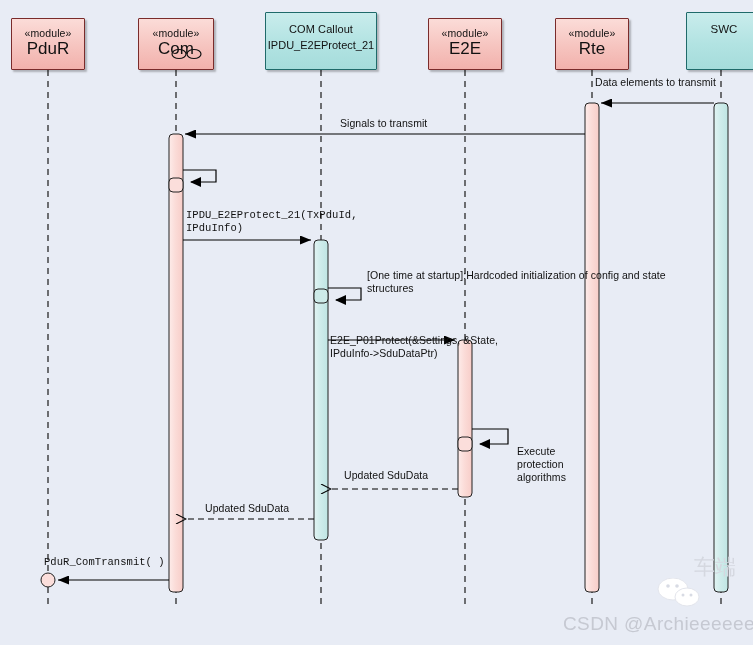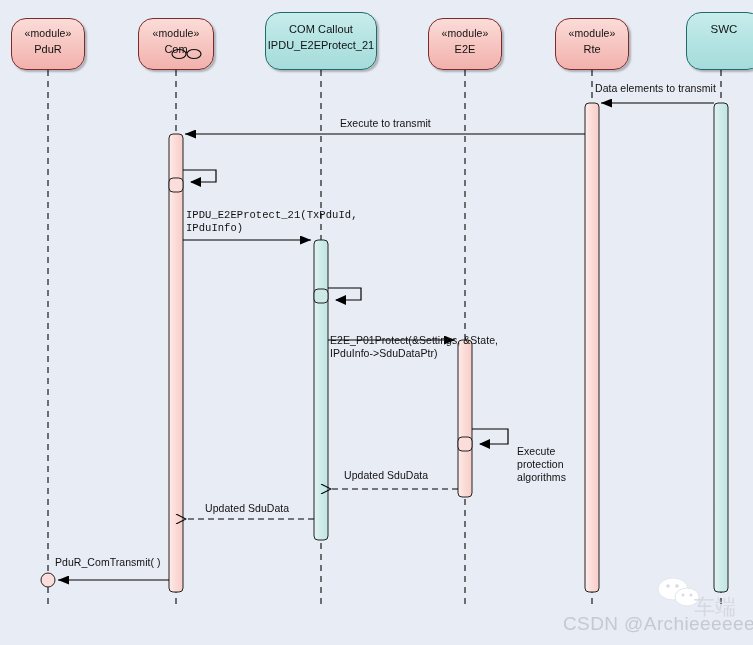--- a/index.html
+++ b/index.html
@@ -20,21 +20,21 @@
     left: 0;
     top: 0;
     width: 753px;
     height: 645px;
   }
   
   .lifeline-box {
     position: absolute;
     box-sizing: border-box;
     border: 1px solid #6b2020;
-    border-radius: 15px;
+    border-radius: 1px;
     text-align: center;
     font-size: 11px;
     color: #111111;
     line-height: 14px;
     padding-top: 7px;
     box-shadow: 2px 2px 2px rgba(0,0,0,0.25);
     overflow: hidden;
   }
   .lifeline-box.module {
     background: linear-gradient(to bottom, #fbdcd8 0%, #f6c4bf 55%, #f2b1ac 100%);
@@ -44,21 +44,21 @@
     background: linear-gradient(to bottom, #c9ecec 0%, #b2e3e2 55%, #a5dcdb 100%);
     border-color: #1f6a6a;
   }
   .stereotype {
     display: block;
     font-size: 10.5px;
     letter-spacing: 0.1px;
   }
   .boxname {
     display: block;
-    font-size: 11px;
+    font-size: 17px;
     margin-top: 2px;
   }
   .iface-icon {
     position: absolute;
     right: 10px;
     bottom: 6px;
   }
   
   .msg-label {
     position: absolute;
@@ -208,50 +208,52 @@
 
   <div class="lifeline-box module" style="left:555px; top:18px; width:74px; height:52px;">
     <span class="stereotype">«module»</span>
     <span class="boxname">Rte</span>
   </div>
 
   <div class="lifeline-box callout" style="left:686px; top:12px; width:76px; height:58px; padding-top:9px;">
     <span class="boxname" style="font-size:11.5px; margin-top:0;">SWC</span>
   </div>
 
-  <div class="msg-label" style="left:595px; top:82px;">Data elements to transmit</div>
-
-  <div class="msg-label" style="left:340px; top:117px;">Execute to transmit</div>
+  <div class="msg-label" style="left:595px; top:76px;">Data elements to transmit</div>
+
+  <div class="msg-label" style="left:340px; top:117px;">Signals to transmit</div>
 
 
   <div class="msg-label" style="left:186px; top:209px;font-family:Liberation Mono, monospace;">IPDU_E2EProtect_21(TxPduId,
 IPduInfo)</div>
 
+  <div class="msg-label" style="left:367px; top:269px;">[One time at startup]:Hardcoded initialization of config and state
+structures</div>
 
   <div class="msg-label" style="left:330px; top:309px;margin-top:25px;">E2E_P01Protect(&amp;Settings, &amp;State,
 IPduInfo-&gt;SduDataPtr)</div>
 
   <div class="msg-label" style="left:517px; top:413px;margin-top:32px;">Execute
 protection
 algorithms</div>
 
   <div class="msg-label" style="left:344px; top:469px;">Updated SduData</div>
 
   <div class="msg-label" style="left:205px; top:502px;">Updated SduData</div>
 
-  <div class="msg-label" style="left:55px; top:556px;">PduR_ComTransmit( )</div>
+  <div class="msg-label" style="left:44px; top:556px;font-family:Liberation Mono, monospace;">PduR_ComTransmit( )</div>
 
   <span class="wm-wechat" style="left:657px; top:578px;">
     <svg width="44" height="30" viewBox="0 0 44 30" xmlns="http://www.w3.org/2000/svg">
       <ellipse cx="16" cy="11" rx="15" ry="11" fill="#ffffff" stroke="#e3e5ec" stroke-width="1"></ellipse>
       <circle cx="11" cy="8" r="1.8" fill="#d8dbe4"></circle>
       <circle cx="20" cy="8" r="1.8" fill="#d8dbe4"></circle>
       <ellipse cx="30" cy="19" rx="12" ry="9" fill="#ffffff" stroke="#e3e5ec" stroke-width="1"></ellipse>
       <circle cx="26" cy="17" r="1.5" fill="#d8dbe4"></circle>
       <circle cx="34" cy="17" r="1.5" fill="#d8dbe4"></circle>
     </svg>
   </span>
 
-  <div class="wm-cn" style="left:694px; top:593px;text-align:center;">车端</div>
+  <div class="wm-cn" style="left:694px; top:553px;text-align:center;">车端</div>
 
   <div class="wm-csdn" style="left:563px; top:613px;">CSDN @Archieeeeee</div>
 
 </div>
 
 </body></html>

